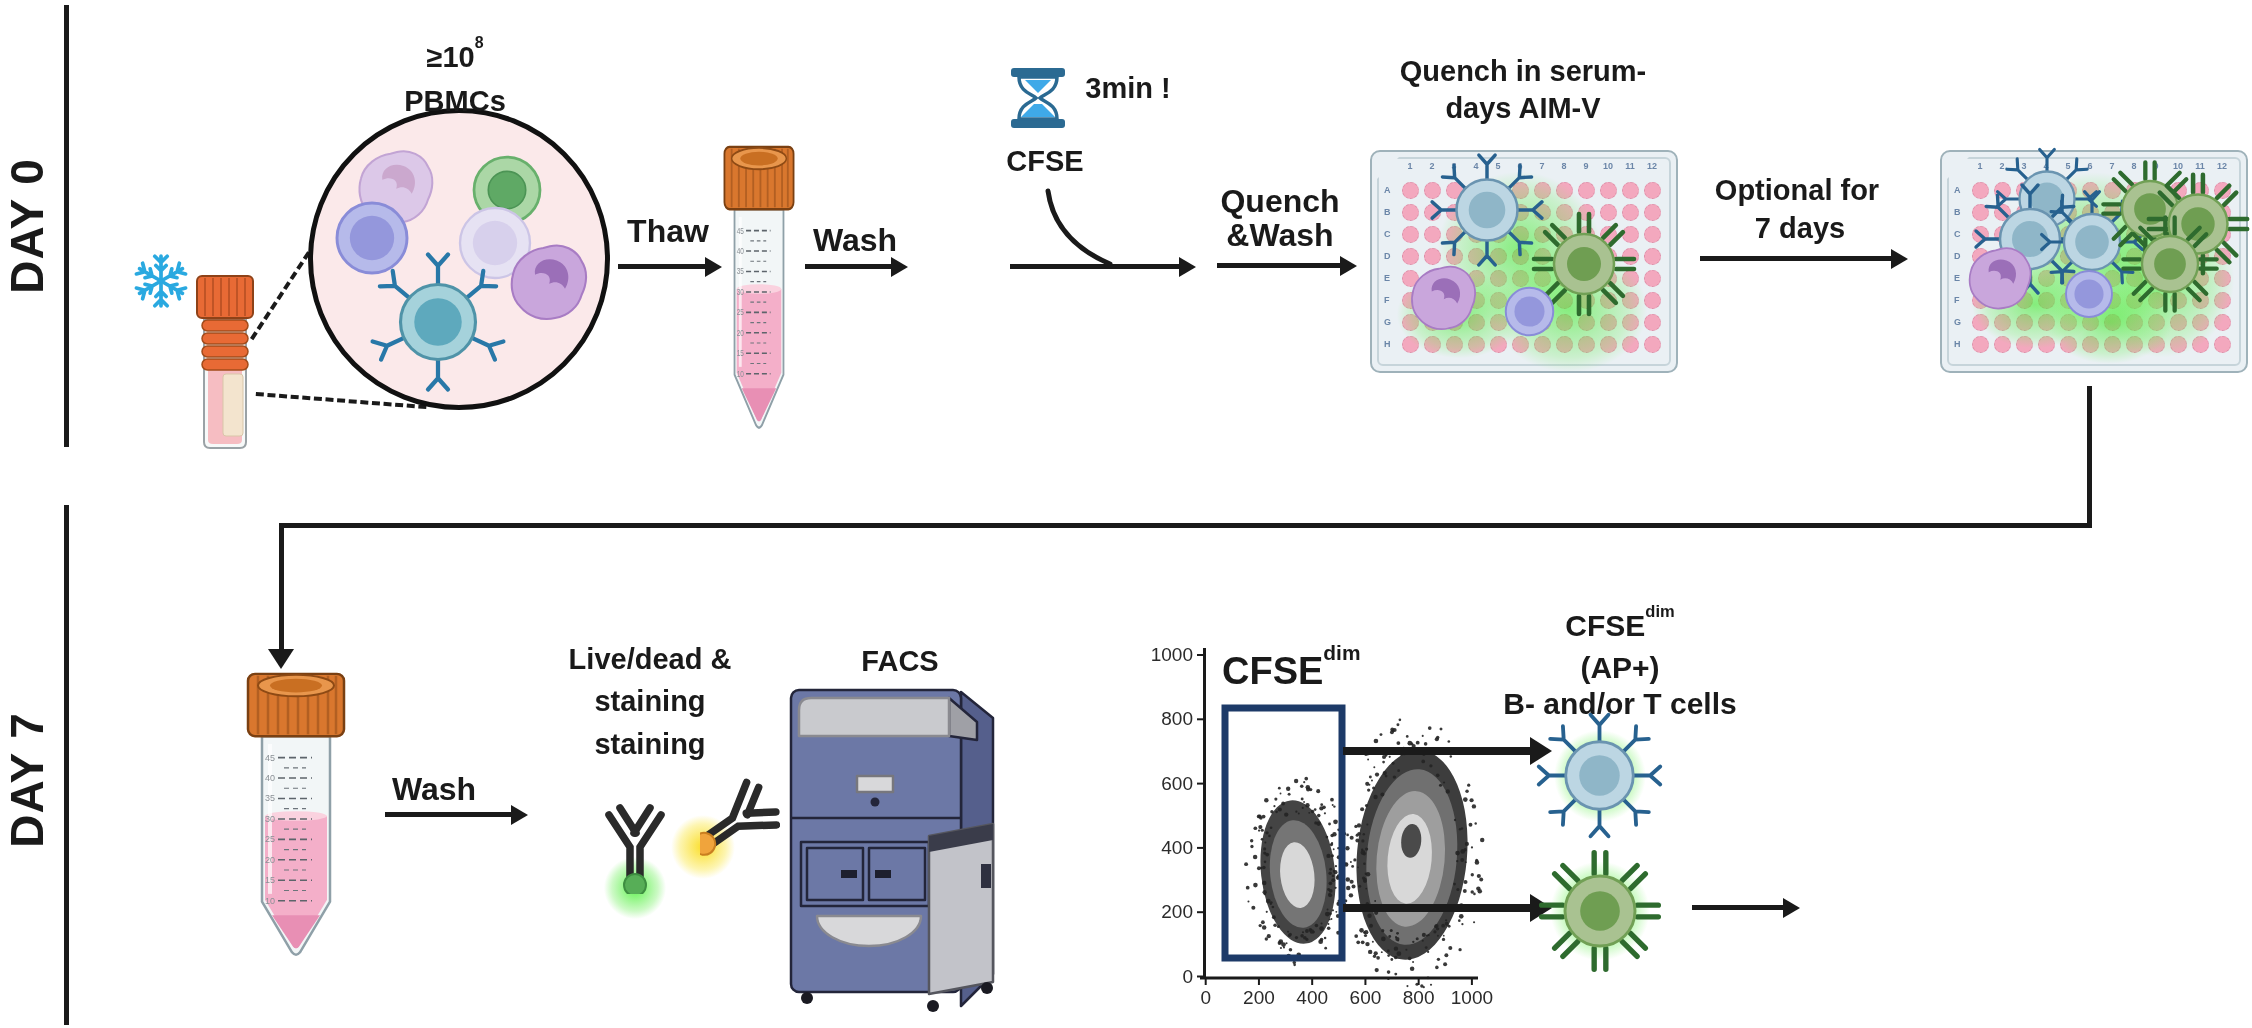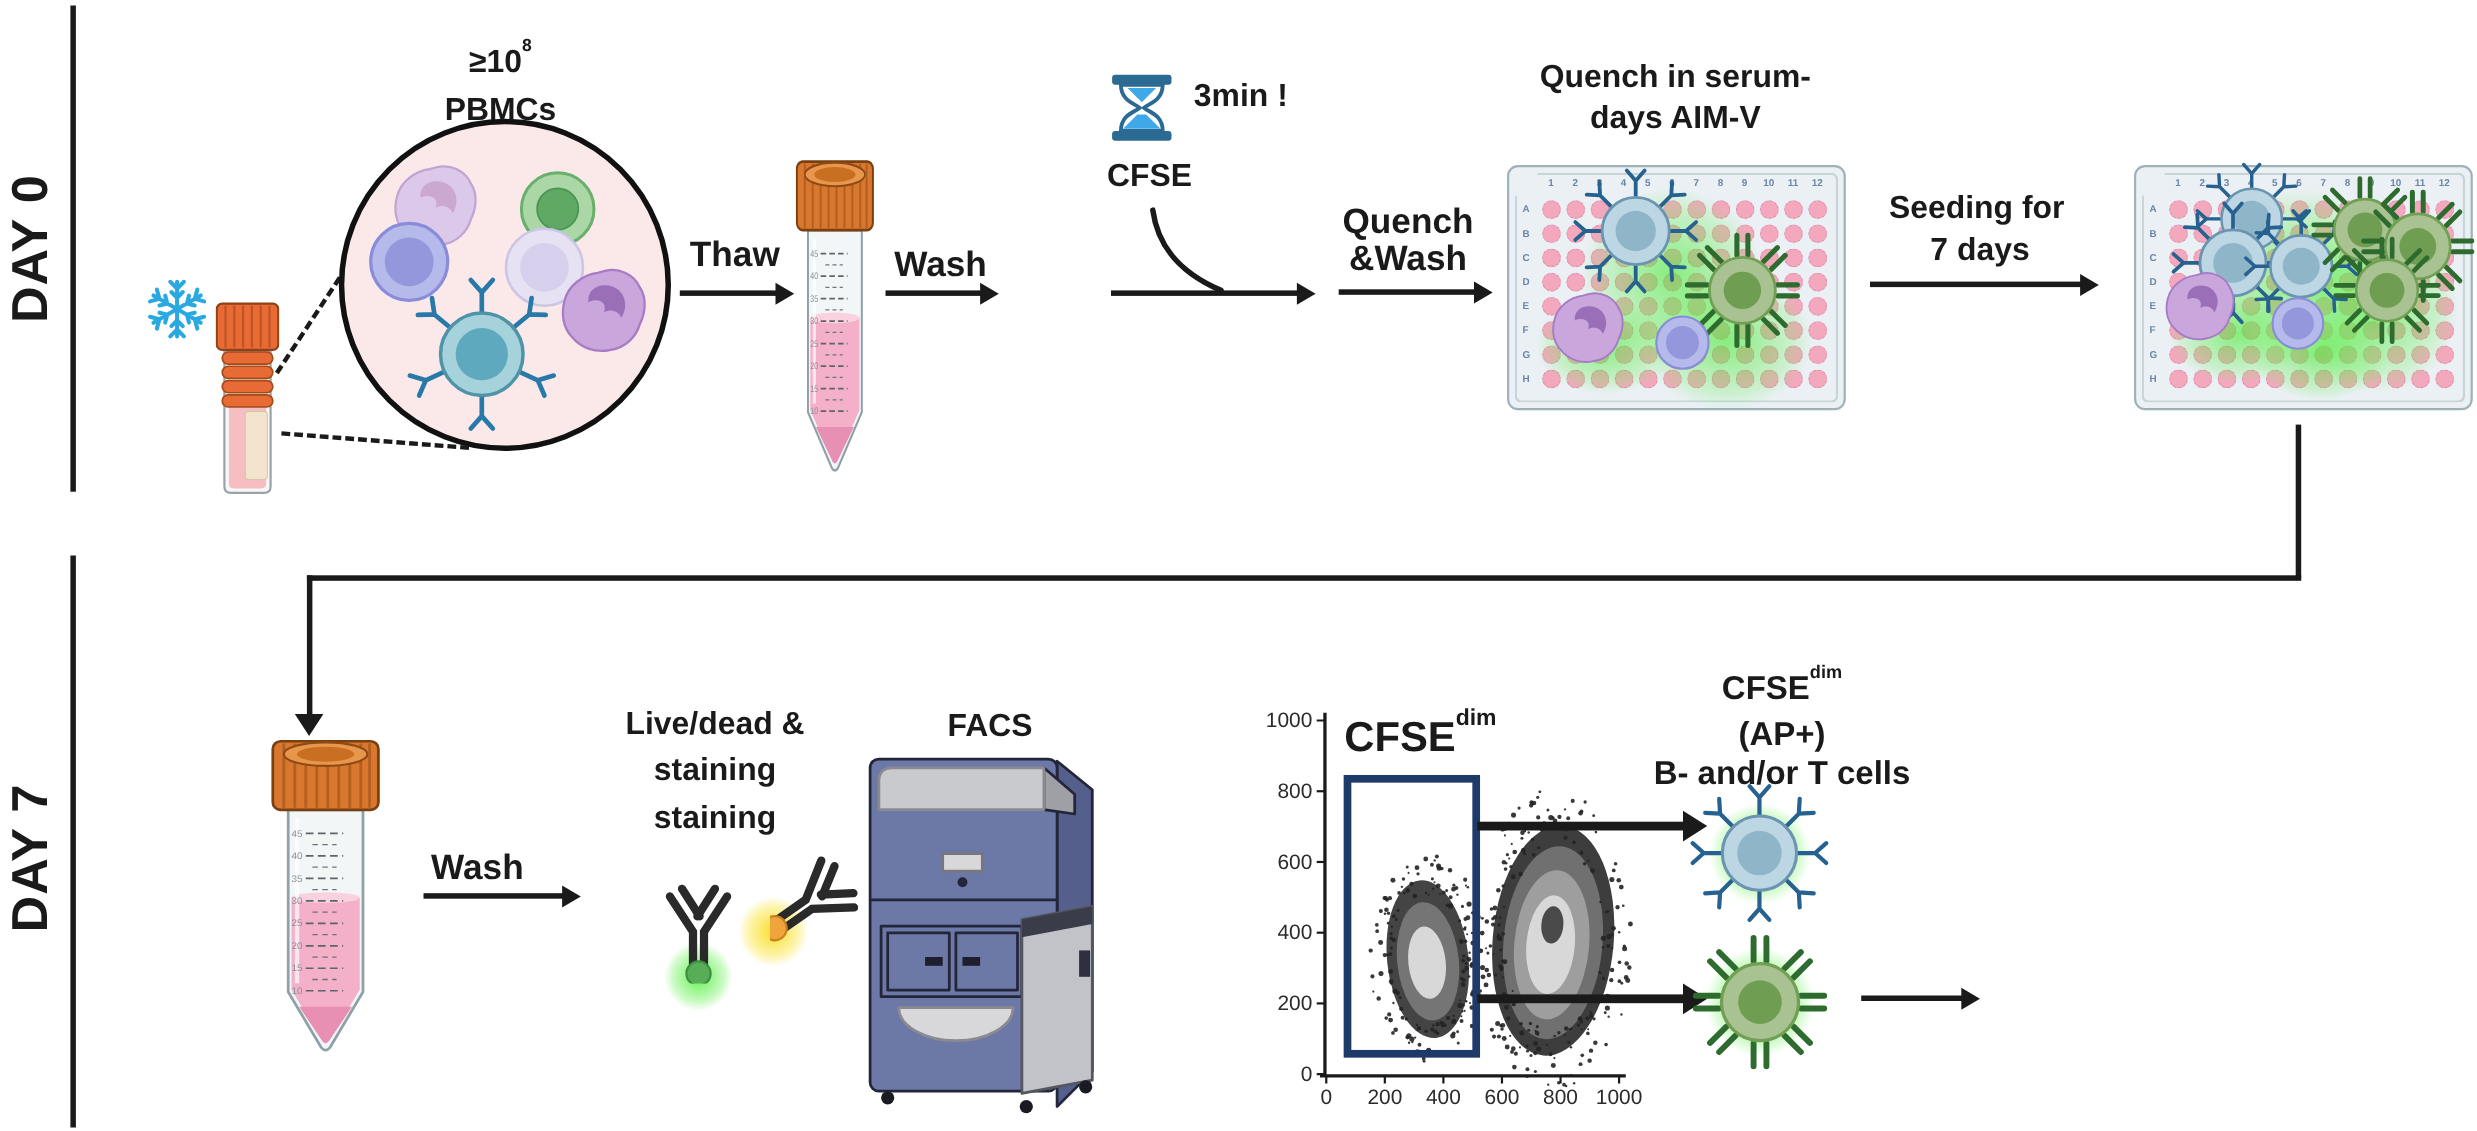--- a/index.html
+++ b/index.html
@@ -393,21 +393,21 @@
     <div class="glow soft" style="left:95px;top:75px;width:205px;height:165px"></div>
     <div class="glow soft" style="left:5px;top:105px;width:165px;height:115px"></div>
     <svg class="plate-cells" width="308" height="223" viewBox="0 0 308 223">
       <use href="#cell-b" x="54" y="-3" width="122" height="122"></use>
       <use href="#cell-t" x="152" y="52" width="120" height="120"></use>
       <use href="#cell-neutro" x="30" y="104" width="85" height="85"></use>
       <use href="#cell-peri" x="110" y="112" width="95" height="95"></use>
     </svg>
   </div>
 
-  <div class="ctr step" style="left:1797px;top:190px">Seeding for</div>
+  <div class="ctr step" style="left:1797px;top:190px">Optional for</div>
   <div class="ctr step" style="left:1800px;top:228px">7 days</div>
   <div class="arrow" style="left:1700px;top:256px;width:192px"></div>
 
   <div class="plate" style="left:1940px;top:150px">
     <div class="inner"></div>
     <div class="plate-cols">
         <span>1</span>
         <span>2</span>
         <span>3</span>
         <span>4</span>

